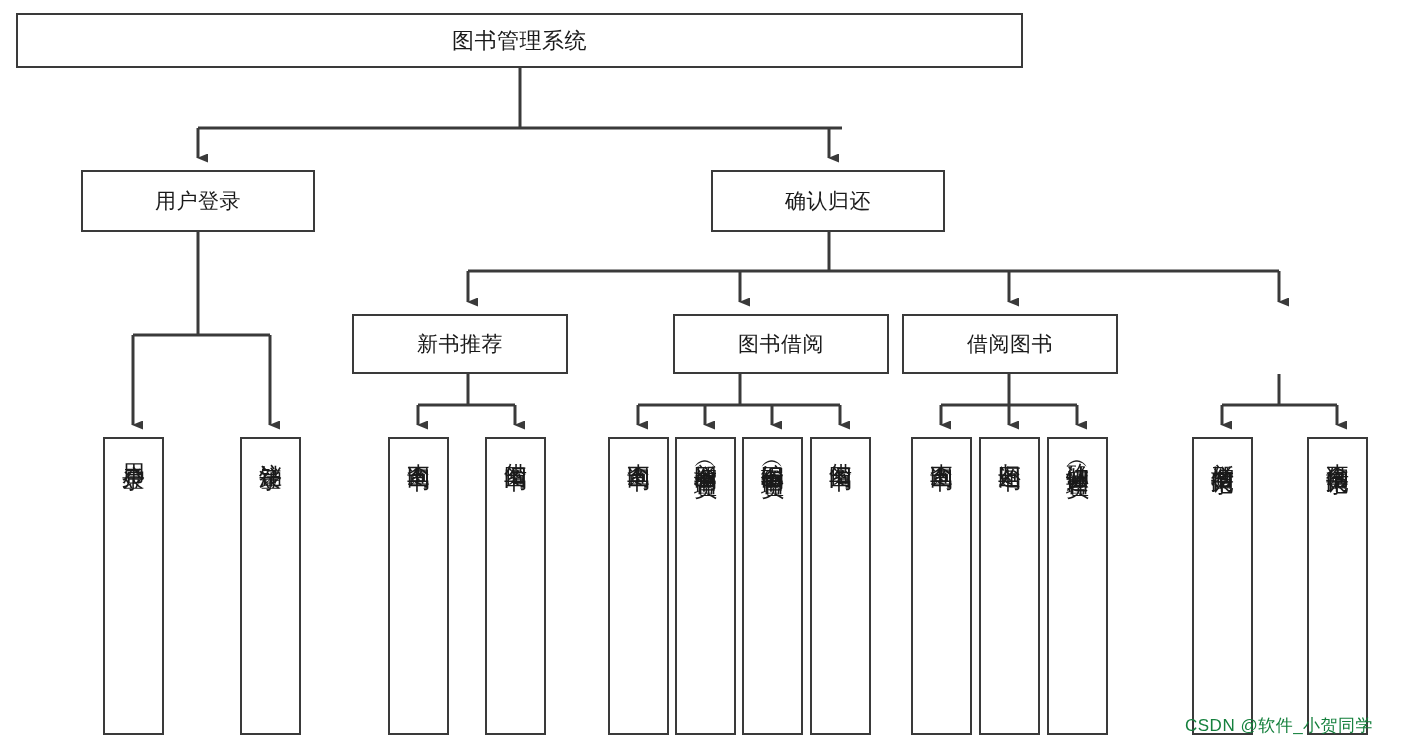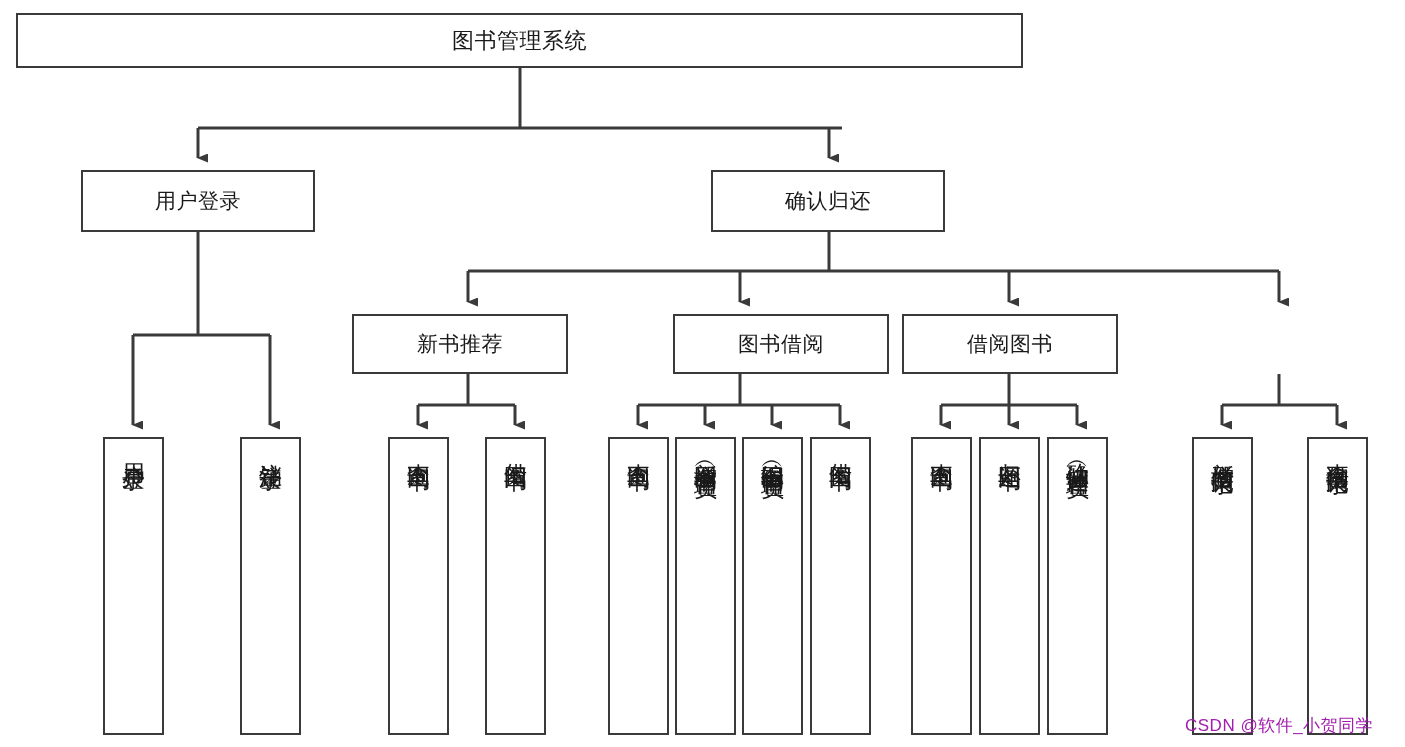--- a/index.html
+++ b/index.html
@@ -63,21 +63,21 @@
     font-size: 23px;
     line-height: 1.0;
     letter-spacing: 2px;
     white-space: nowrap;
   }
   .watermark {
     position: absolute;
     left: 1185px;
     top: 714px;
     font-size: 17px;
-    color: #a21caf;
+    color: #15803d;
     white-space: nowrap;
     letter-spacing: 0.5px;
   }
 </style>
 </head>
 <body>
 
 <div id="diagram-root">
 
   <svg id="edge-layer" viewBox="0 0 1405 747" width="1405" height="747" xmlns="http://www.w3.org/2000/svg">

